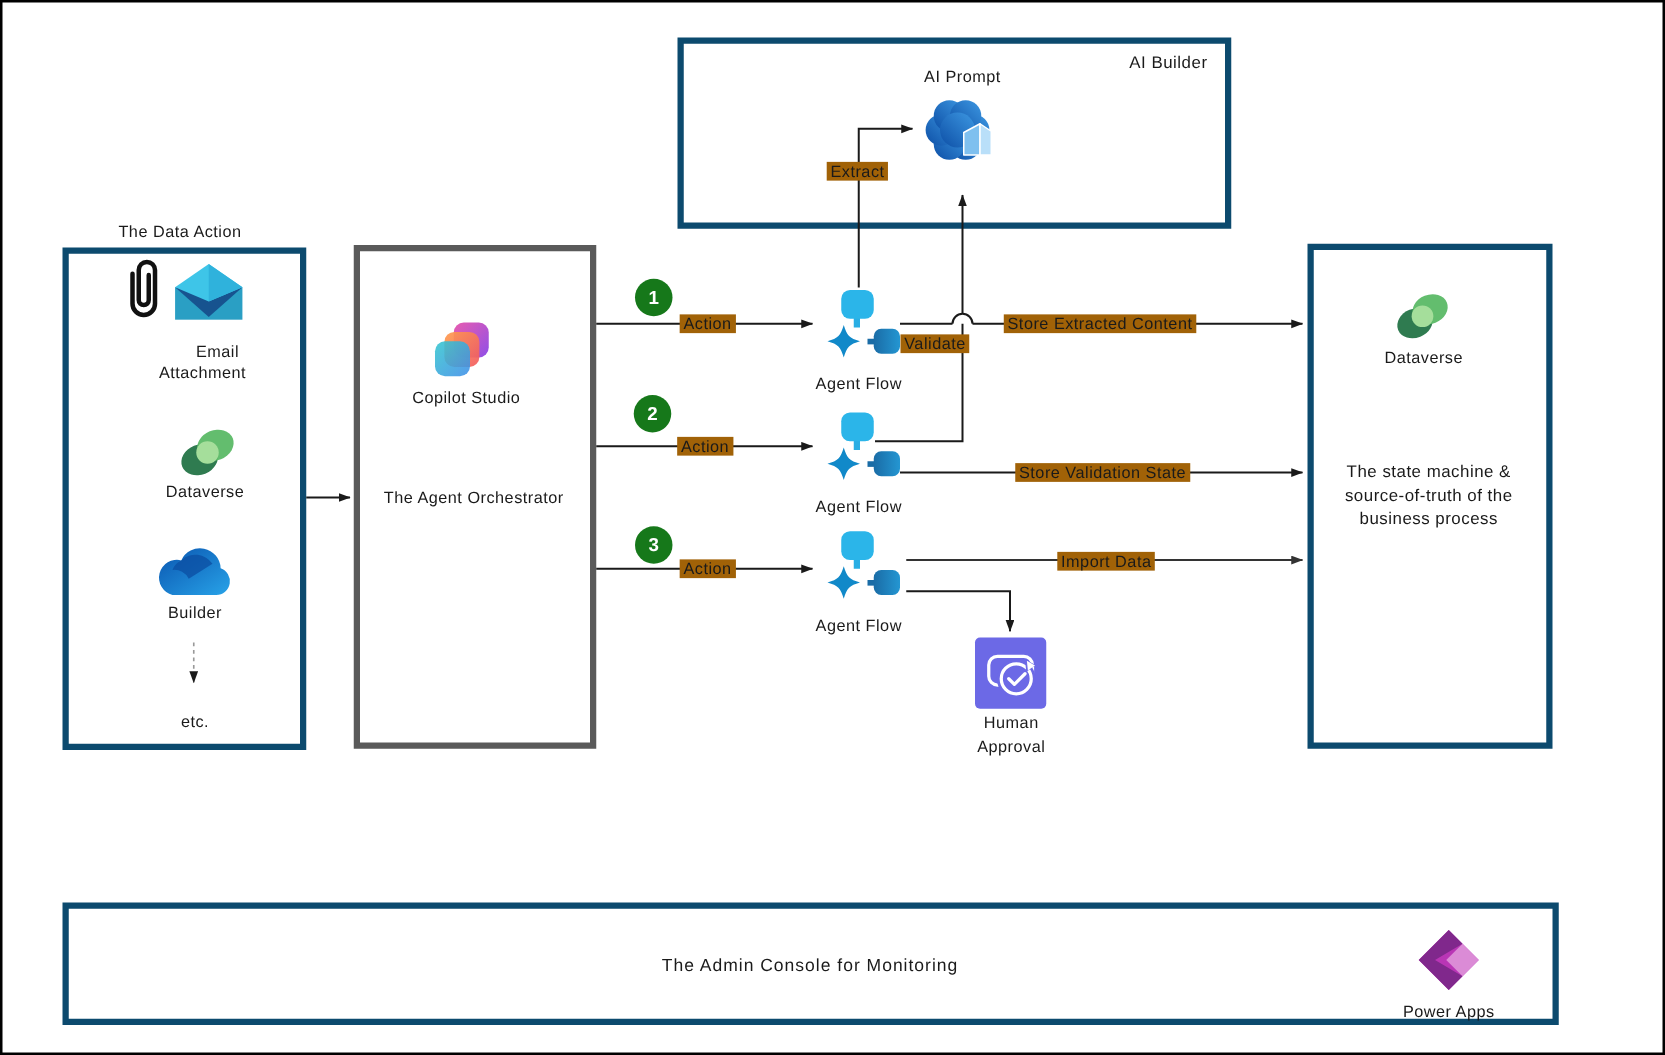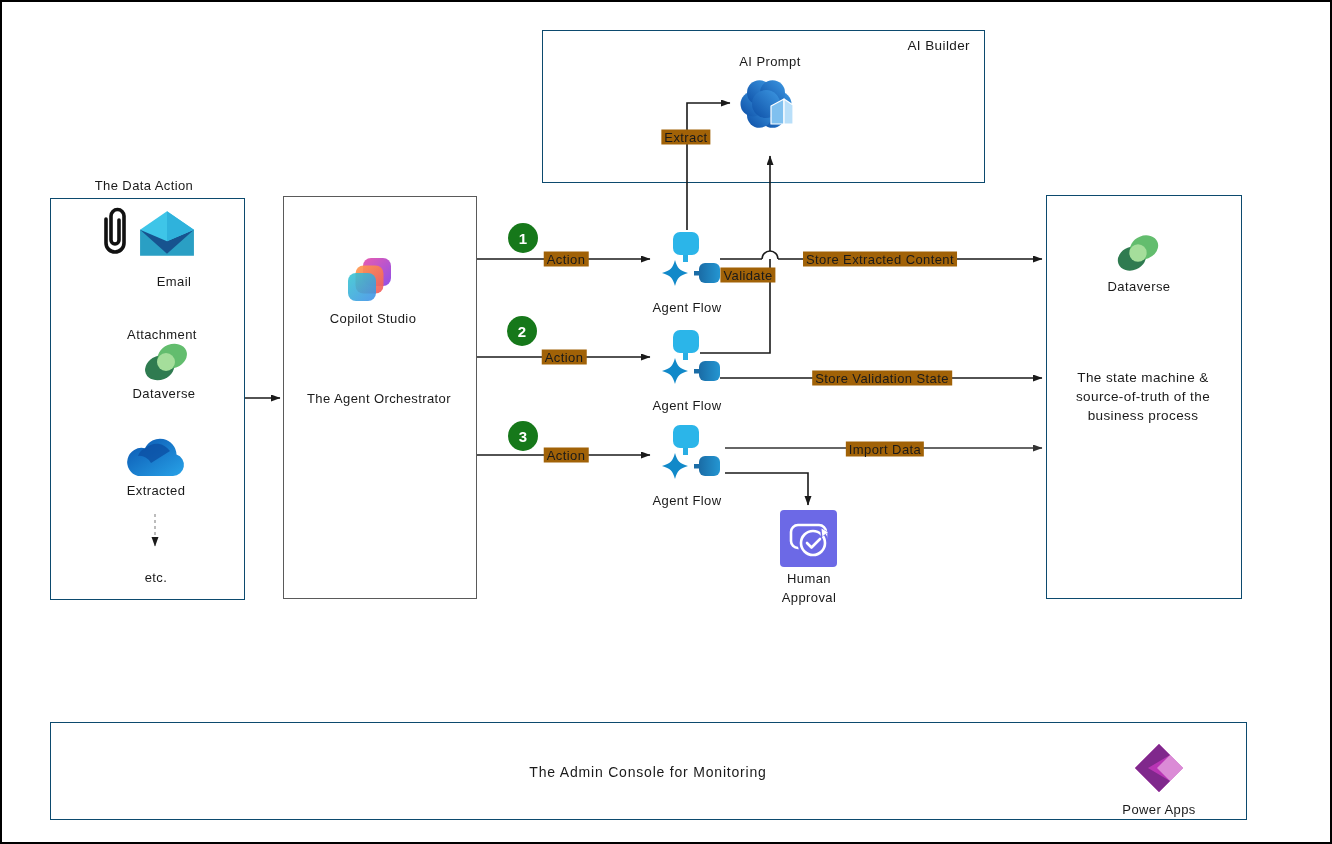--- a/index.html
+++ b/index.html
@@ -1,19 +1,19 @@
 <!DOCTYPE html>
 <html><head>
 <meta charset="utf-8">
 <style>
   html,body{margin:0;padding:0;background:#fff;}
   body{width:1332px;height:844px;position:relative;overflow:hidden;
        font-family:"Liberation Sans",sans-serif;color:#1a1a1a;}
   .frame{position:absolute;left:0;top:0;right:0;bottom:0;border:2px solid #000;box-sizing:border-box;}
-  .box{position:absolute;border:1px solid #0c4a6e;background:transparent;box-sizing:border-box;z-index:1;text-align:center;}
+  .box{position:absolute;border:5px solid #0c4a6e;background:transparent;box-sizing:border-box;z-index:1;text-align:center;}
   .lbl{position:absolute;transform:translate(-50%,-50%);font-size:13px;letter-spacing:.4px;
        white-space:nowrap;z-index:3;}
   .line-lbl{background:#a16207;padding:0 3px;}
   .corner-lbl{position:absolute;font-size:13.5px;letter-spacing:.4px;z-index:3;}
   .step{position:absolute;width:30px;height:30px;border-radius:50%;background:#16781A;color:#fff;
         font-size:15px;font-weight:bold;display:flex;align-items:center;justify-content:center;z-index:4;}
   .icon{position:absolute;z-index:2;}
   .approval-sq{position:absolute;left:780px;top:510px;width:57px;height:57px;background:#6C69E6;
         border-radius:4px;z-index:2;}
   svg.wires{position:absolute;left:0;top:0;z-index:2;}
@@ -94,42 +94,42 @@
 <svg class="icon" style="left:93px;top:207px;" width="42" height="52" viewBox="0 0 42 52">
   <path d="M13 12 v24 a9 9 0 0 0 18 0 V9 a6.5 6.5 0 0 0 -13 0 v24 a4 4 0 0 0 8 0 V13" fill="none" stroke="#111" stroke-width="3.6" stroke-linecap="round"></path>
 </svg>
 <svg class="icon" style="left:138px;top:210px;" width="58" height="48" viewBox="0 0 56 46">
   <rect x="2" y="19" width="52" height="25" fill="#2A9FC4"></rect>
   <polygon points="2,19 54,19 28,42" fill="#17538F"></polygon>
   <polygon points="2,19 28,1 54,19 28,30" fill="#3EC5E8"></polygon>
   <polygon points="28,1 54,19 28,30" fill="#2FB2DC"></polygon>
 </svg>
 <span class="lbl" style="left:174px;top:281px;">Email</span>
-<span class="lbl" style="left:162px;top:298px;margin-top:36px;">Attachment</span>
+<span class="lbl" style="left:162px;top:298px;">Attachment</span>
 
 <svg class="icon" style="left:138px;top:334px;" width="56" height="56" viewBox="0 0 56 56">
   <g transform="rotate(-22 28 28)">
     <ellipse cx="20" cy="31" rx="15" ry="12" fill="#2F7B50"></ellipse>
     <ellipse cx="36" cy="25" rx="15" ry="12" fill="#5BB966" opacity=".95"></ellipse>
   </g>
   <circle cx="28" cy="28" r="9" fill="#A5DE9B"></circle>
 </svg>
 <span class="lbl" style="left:164px;top:393px;">Dataverse</span>
 
 <svg class="icon" style="left:123px;top:436px;" width="64" height="44" viewBox="0 0 64 44">
   <defs>
     <linearGradient id="od" x1="0" y1="0" x2="1" y2="1">
       <stop offset="0" stop-color="#0A55B0"></stop>
         <stop offset="1" stop-color="#28A3E8"></stop>
     </linearGradient>
   </defs>
   <path d="M15 40 H50 A11 11 0 0 0 53.5 18.6 A16.5 16.5 0 0 0 22 12.3 A12.5 12.5 0 0 0 15 40 Z" fill="url(#od)"></path>
   <path d="M22 12.3 A16.5 16.5 0 0 1 47 15 L28 27 A12.5 12.5 0 0 0 15 20 A12.5 12.5 0 0 1 22 12.3 Z" fill="#0B4DA2" opacity=".75"></path>
 </svg>
-<span class="lbl" style="left:156px;top:490px;">Extracted</span>
+<span class="lbl" style="left:156px;top:490px;">Builder</span>
 <span class="lbl" style="left:156px;top:577px;">etc.</span>
 
 <svg class="icon" style="left:347px;top:257px;" width="46" height="46" viewBox="0 0 46 46">
   <defs>
     <linearGradient id="cs1" x1="0" y1="0" x2="1" y2="1">
         <stop offset="0" stop-color="#E85CB0"></stop>
         <stop offset="1" stop-color="#8F4FE8"></stop>
       </linearGradient>
     <linearGradient id="cs2" x1="0" y1="0" x2="1" y2="1">
         <stop offset="0" stop-color="#FF9D4D"></stop>

